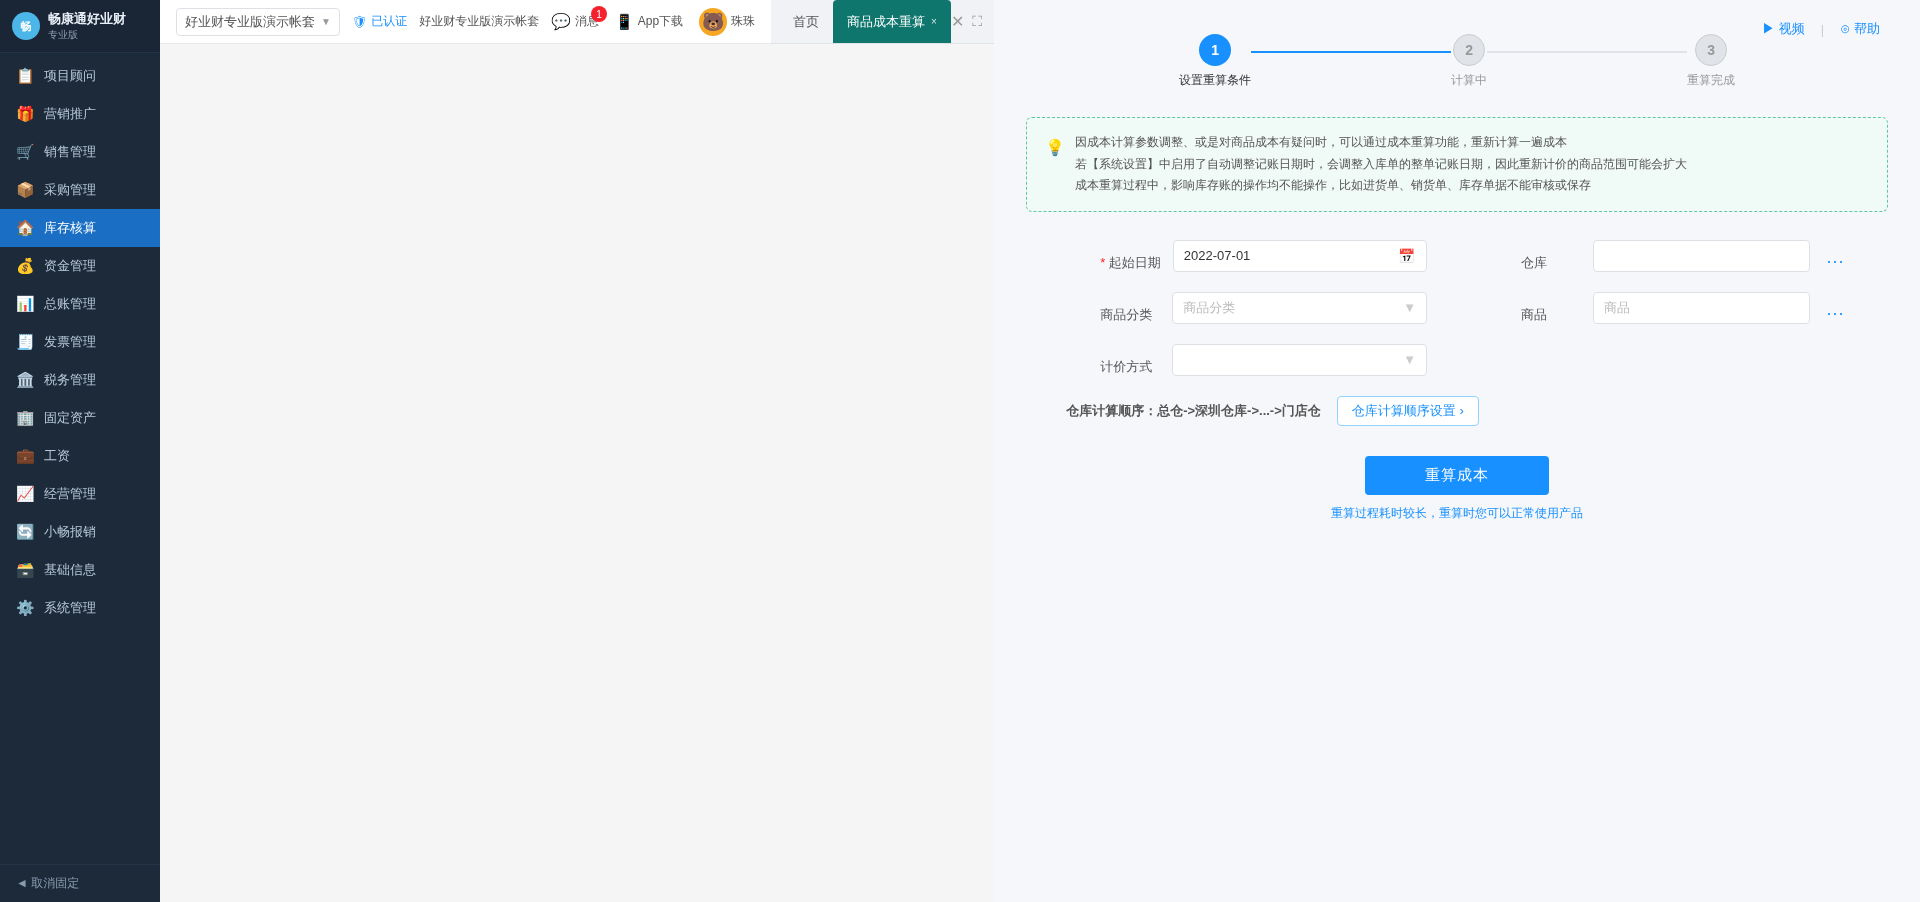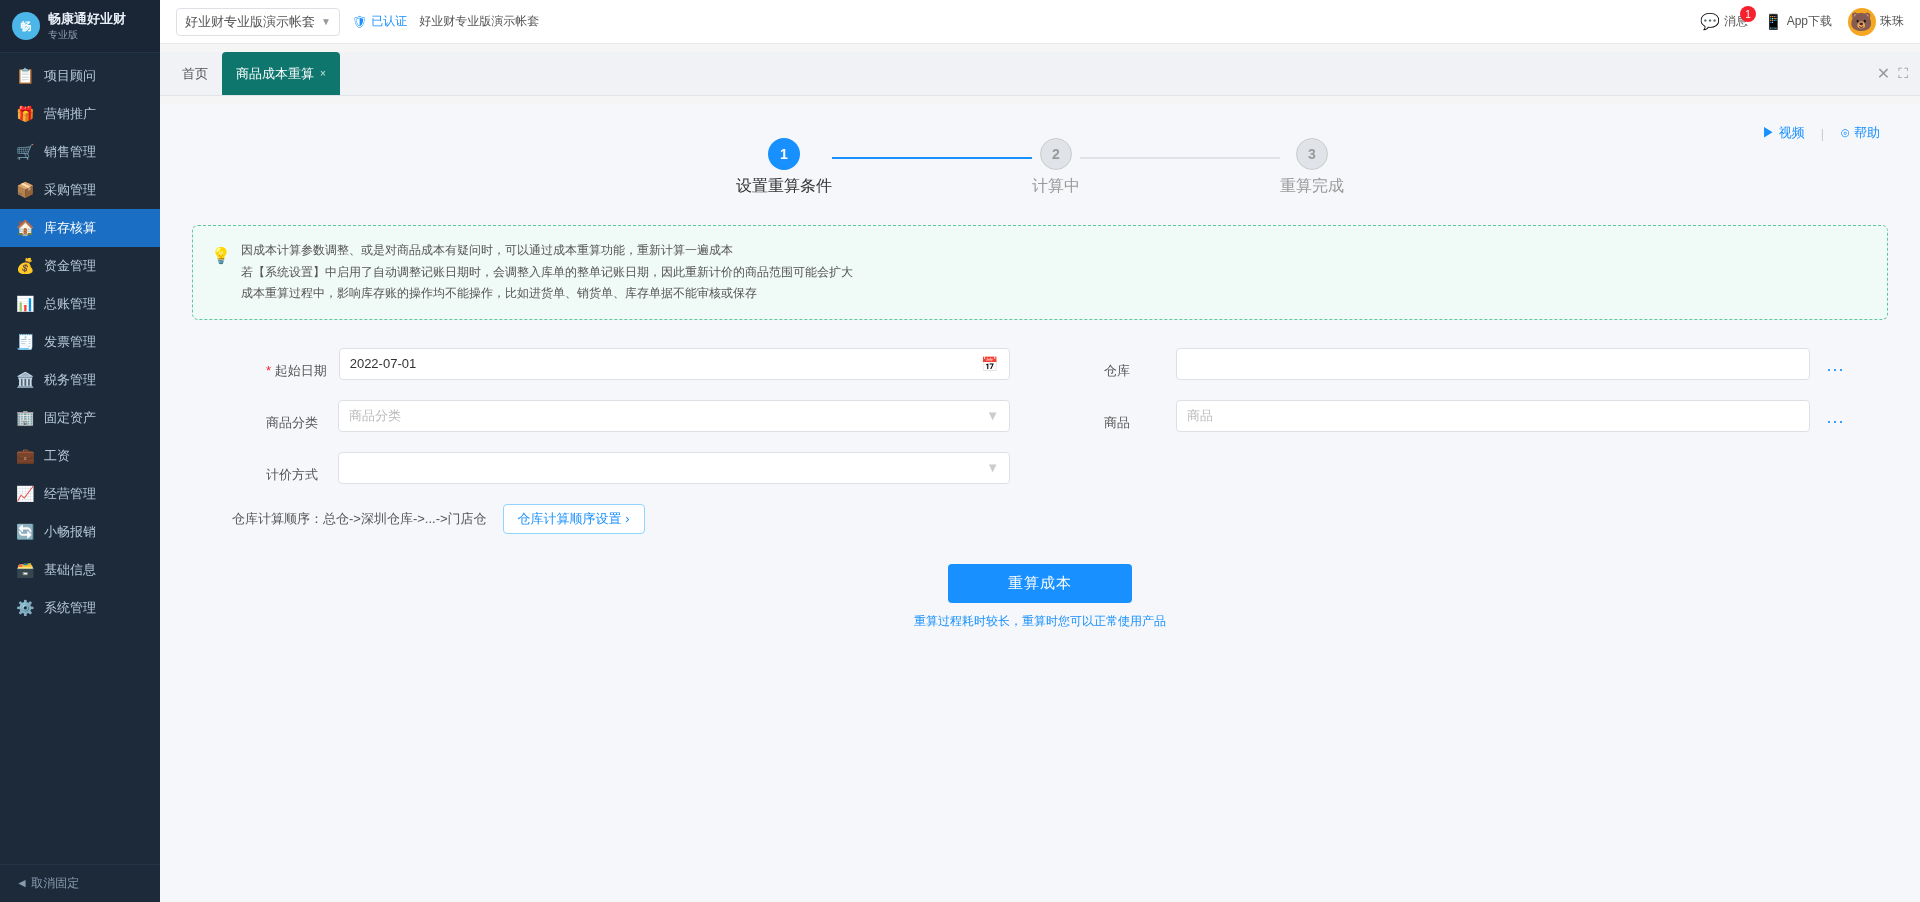--- a/index.html
+++ b/index.html
@@ -48,21 +48,21 @@
     .sidebar-footer {
       padding: 10px 16px;
       color: #8a9bb0;
       font-size: 12px;
       display: flex; align-items: center; gap: 6px;
       cursor: pointer;
       border-top: 1px solid #253345;
     }
 
     
-    .main { flex: 1; display: flex; flex-direction: column; overflow: hidden; gap: 8px; }
+    .main { flex: 1; display: flex; flex-direction: row; overflow: hidden; }
 
     
     .topbar {
       height: 44px;
       background: #fff;
       border-bottom: 1px solid #e8eaec;
       display: flex;
       align-items: center;
       padding: 0 16px;
       gap: 12px;
@@ -166,21 +166,21 @@
     }
     .step-circle {
       width: 32px; height: 32px;
       border-radius: 50%;
       display: flex; align-items: center; justify-content: center;
       font-size: 14px; font-weight: bold;
     }
     .step-circle.active { background: #1890ff; color: white; }
     .step-circle.inactive { background: #e0e3e8; color: #999; border: 1px solid #ccc; }
     .step-label {
-      font-size: 16px;
+      font-size: 12px;
       margin-top: 6px;
       color: #333;
     }
     .step-label.inactive { color: #999; }
     .step-line {
       width: 200px;
       height: 2px;
       background: #e0e3e8;
       margin-bottom: 20px;
     }
@@ -259,21 +259,21 @@
     }
 
     
     .warehouse-row {
       display: flex;
       align-items: center;
       margin-bottom: 20px;
       gap: 16px;
       padding-left: 0;
     }
-    .warehouse-label { font-size: 13px; color: #555; white-space: nowrap; }
+    .warehouse-label { font-size: 13px; color: #555; white-space: nowrap; font-weight: bold; }
     .warehouse-order-btn {
       background: white;
       border: 1px solid #91d5ff;
       color: #1890ff;
       border-radius: 4px;
       padding: 5px 14px;
       font-size: 13px;
       cursor: pointer;
       display: flex; align-items: center; gap: 4px;
     }

